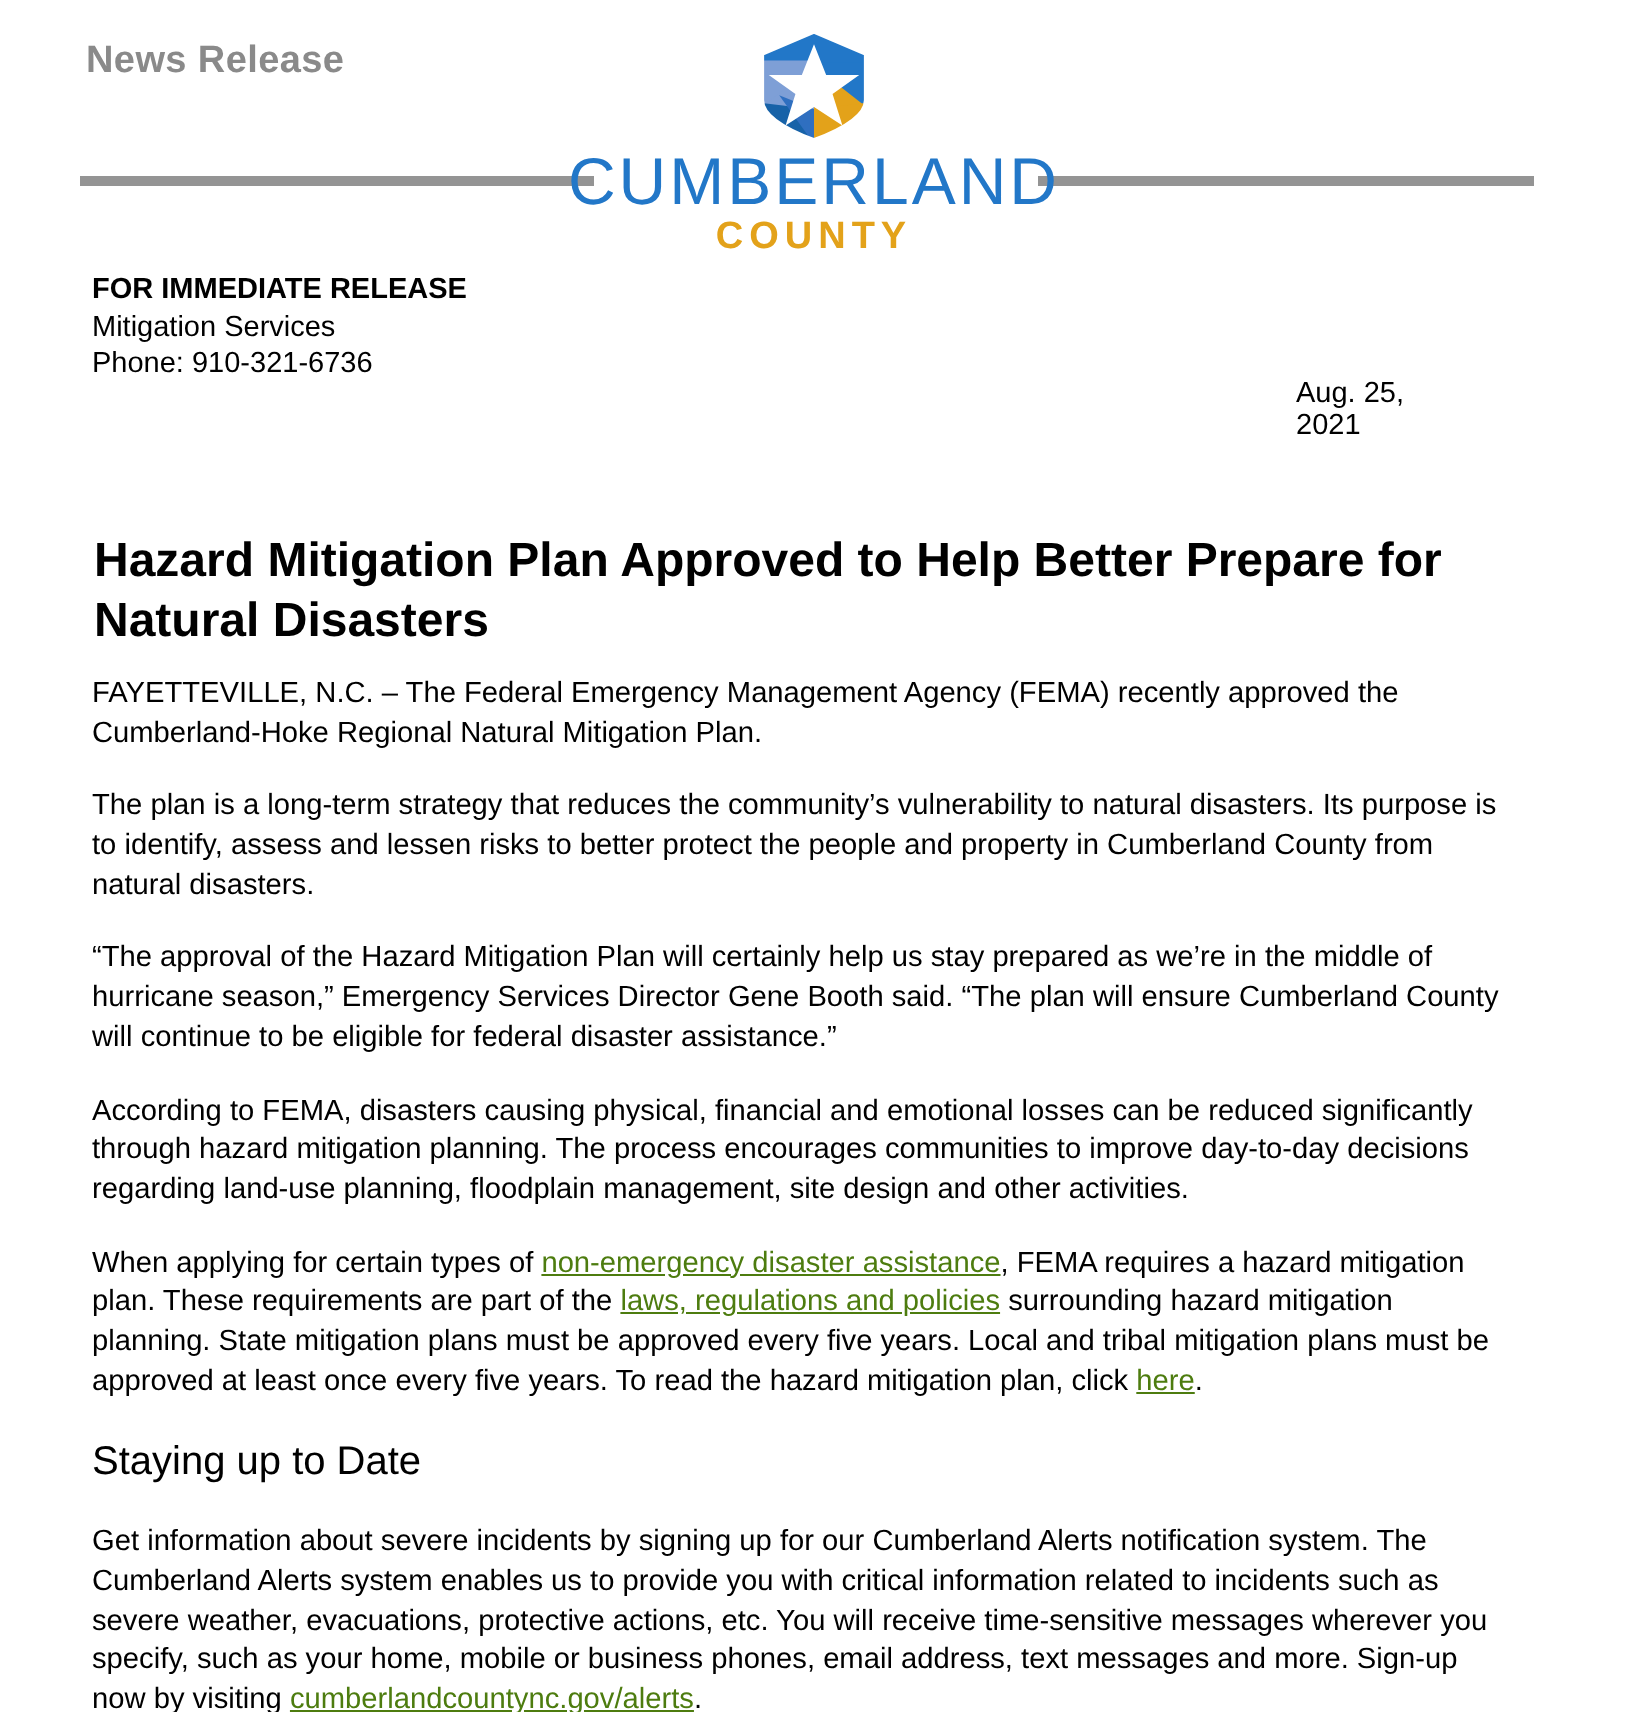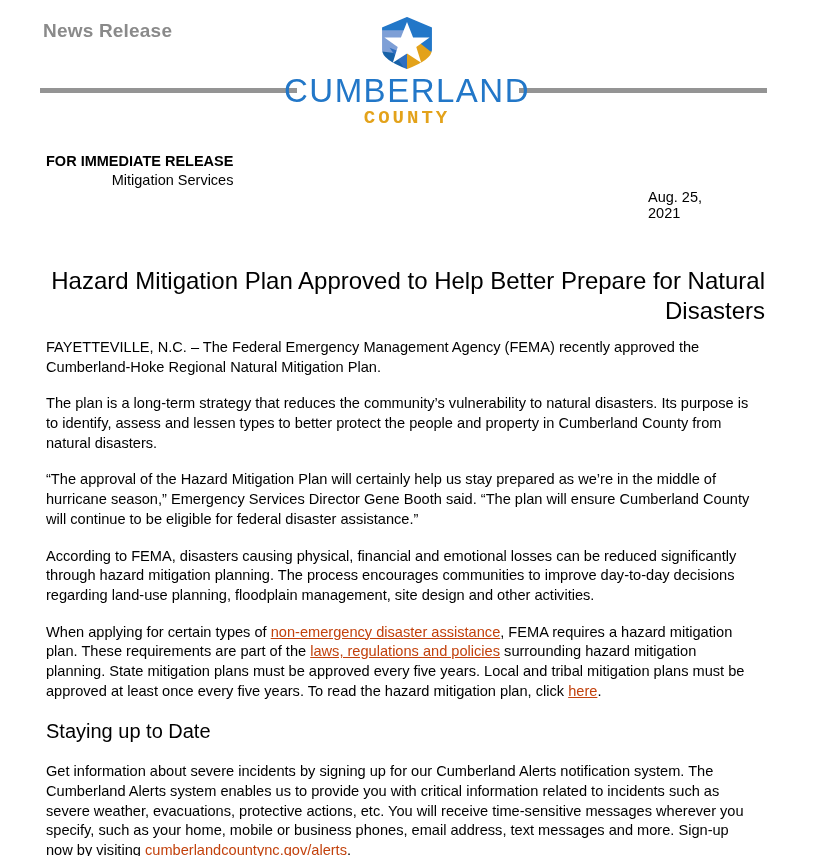--- a/index.html
+++ b/index.html
@@ -59,21 +59,20 @@
     font-family: "Liberation Sans", sans-serif;
   }
 
   .logo-word-county {
     font-size: 19px;
     font-weight: 700;
     color: #e3a21a;
     letter-spacing: 3px;
     line-height: 1;
     margin-top: 2px;
-    font-family: Liberation Mono, monospace;
   }
 
   .logo-word-state {
     font-size: 9px;
     font-weight: 600;
     color: #7d7d7d;
     letter-spacing: 3.2px;
     line-height: 1;
     margin-top: 7px;
   }
@@ -84,43 +83,42 @@
     background: #949494;
     top: 88px;
   }
   .rule-left  { left: 40px;  width: 257px; }
   .rule-right { left: 519px; width: 248px; }
 
   
   .contact-block {
     position: absolute;
     left: 46px;
-    top: 152px;
+    top: 136px;
     font-size: 14.5px;
     line-height: 1.28;
-    text-align: right;
   }
   .contact-block .bold { font-weight: bold; }
 
   .release-date {
     position: absolute;
     left: 648px;
     top: 189px;
     font-size: 14.5px;
   }
 
   
   .headline {
     position: absolute;
     left: 47px;
     top: 266px;
     width: 718px;
-    text-align: right;
+    text-align: left;
     font-size: 24px;
-    font-weight: normal;
+    font-weight: bold;
     line-height: 1.25;
   }
 
   
   .body-copy {
     position: absolute;
     left: 46px;
     top: 338px;
     width: 704px;
     font-size: 14.6px;
@@ -131,21 +129,21 @@
     margin: 0 0 17px 0;
   }
 
   .subhead {
     font-weight: normal;
     font-size: 20px;
     margin: 0 0 18px 0;
   }
 
   a.inline-link {
-    color: #c2410c;
+    color: #4d7c0f;
     text-decoration: underline;
   }
 </style>
 </head>
 <body>
 
 <div class="page">
 
   <div class="news-release-label">News Release</div>
 
@@ -175,31 +173,32 @@
       <path d="M50 3 L95 22 L95 62 Q95 80 50 97 Q5 80 5 62 L5 22 Z" fill="none" stroke="#ffffff" stroke-width="4"></path>
       <polygon points="50,14 60.5,40.5 89,40.5 66,57 74.5,84 50,68 25.5,84 34,57 11,40.5 39.5,40.5" fill="#ffffff"></polygon>
     </svg>
     <div class="logo-word-cumberland">CUMBERLAND</div>
     <div class="logo-word-county">COUNTY</div>
   </div>
 
   <div class="contact-block">
     <div class="bold">FOR IMMEDIATE RELEASE</div>
     <div>Mitigation Services</div>
+    <div>Phone: 910-321-6736</div>
   </div>
 
   <div class="release-date">Aug. 25, 2021</div>
 
   <div class="headline">Hazard Mitigation Plan Approved to Help Better Prepare for Natural Disasters</div>
 
   <div class="body-copy">
 
     <p>FAYETTEVILLE, N.C. – The Federal Emergency Management Agency (FEMA) recently approved the Cumberland-Hoke Regional Natural Mitigation Plan.</p>
 
-    <p>The plan is a long-term strategy that reduces the community’s vulnerability to natural disasters. Its purpose is to identify, assess and lessen types to better protect the people and property in Cumberland County from natural disasters.</p>
+    <p>The plan is a long-term strategy that reduces the community’s vulnerability to natural disasters. Its purpose is to identify, assess and lessen risks to better protect the people and property in Cumberland County from natural disasters.</p>
 
     <p>“The approval of the Hazard Mitigation Plan will certainly help us stay prepared as we’re in the middle of hurricane season,” Emergency Services Director Gene Booth said. “The plan will ensure Cumberland County will continue to be eligible for federal disaster assistance.”</p>
 
     <p>According to FEMA, disasters causing physical, financial and emotional losses can be reduced significantly through hazard mitigation planning. The process encourages communities to improve day-to-day decisions regarding land-use planning, floodplain management, site design and other activities.</p>
 
     <p><span>When applying for certain types of </span><a href="#" class="inline-link">non-emergency disaster assistance</a><span>, FEMA requires a hazard mitigation plan. These requirements are part of the </span><a href="#" class="inline-link">laws, regulations and policies</a><span> surrounding hazard mitigation planning. State mitigation plans must be approved every five years. Local and tribal mitigation plans must be approved at least once every five years. To read the hazard mitigation plan, click </span><a href="#" class="inline-link">here</a><span>.</span></p>
 
     <p class="subhead">Staying up to Date</p>
 
     <p><span>Get information about severe incidents by signing up for our Cumberland Alerts notification system. The Cumberland Alerts system enables us to provide you with critical information related to incidents such as severe weather, evacuations, protective actions, etc. You will receive time-sensitive messages wherever you specify, such as your home, mobile or business phones, email address, text messages and more. Sign-up now by visiting </span><a href="#" class="inline-link">cumberlandcountync.gov/alerts</a><span>.</span></p>

